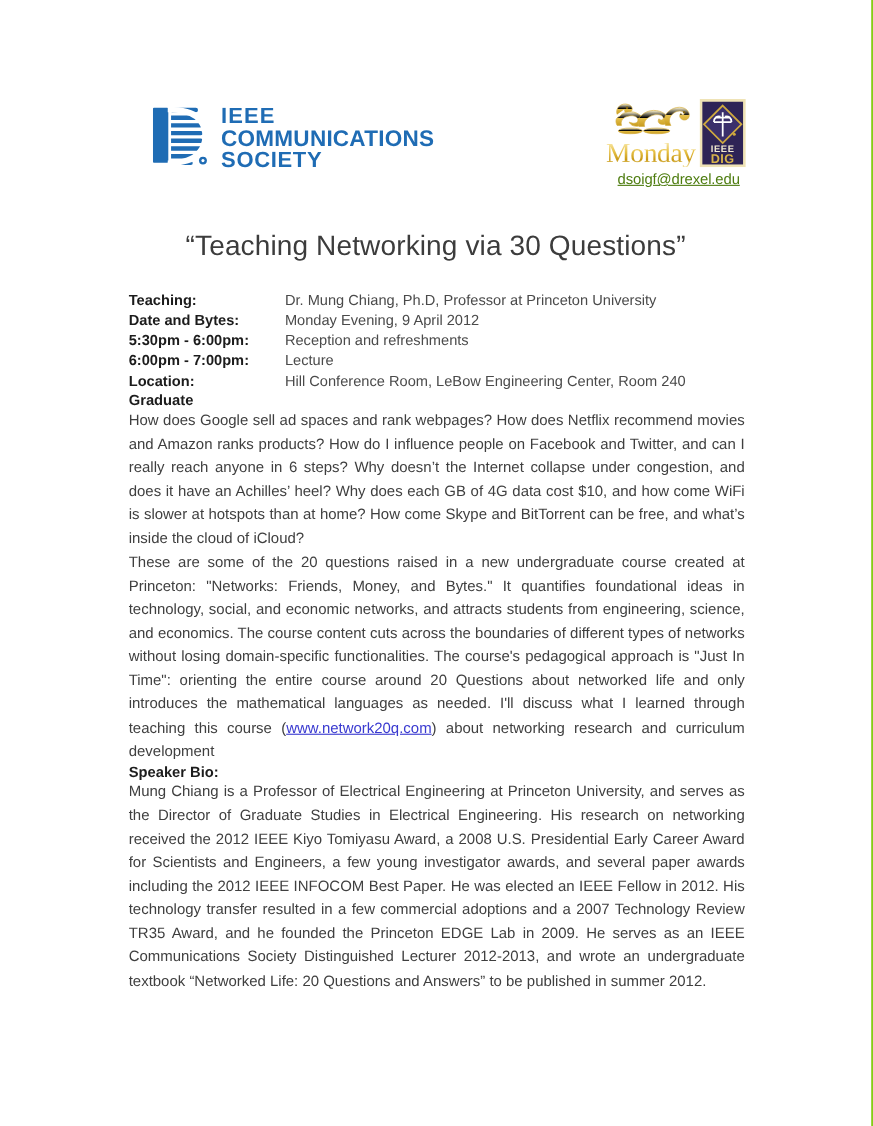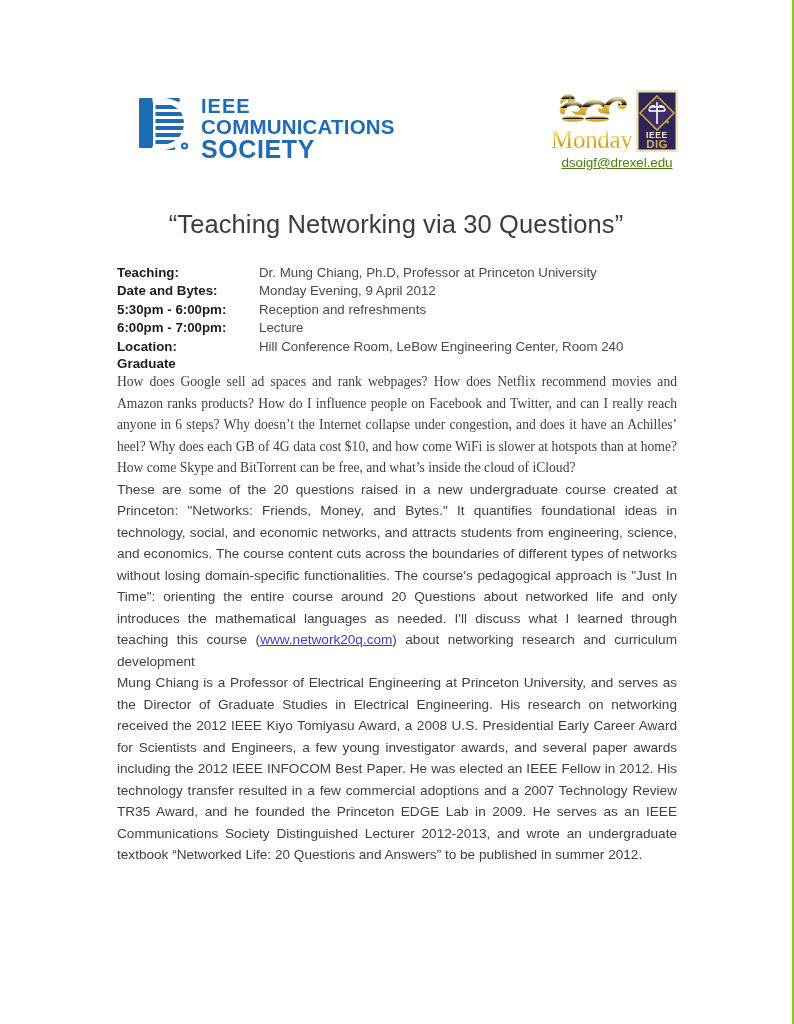--- a/index.html
+++ b/index.html
@@ -47,21 +47,21 @@
   .ieee-words {
     font-family: "Liberation Sans", sans-serif;
     font-weight: bold;
     color: #1f6cb4;
     line-height: 0.99;
     letter-spacing: 0.3px;
     padding-top: 1px;
   }
   .ieee-words .l1 { font-size: 20px; letter-spacing: 1px; }
   .ieee-words .l2 { font-size: 20.5px; letter-spacing: 0.2px; }
-  .ieee-words .l3 { font-size: 25px; letter-spacing: 0.6px; }
+  .ieee-words .l3 { font-size: 20px; letter-spacing: 0.6px; }
 
   .drexel-block {
     position: absolute;
     left: 551px;
     top: 0px;
     width: 132px;
   }
   .drexel-row {
     display: flex;
     align-items: flex-end;
@@ -154,21 +154,21 @@
   .sec-bio { margin-top: 22px; }
 
   p.body {
     font-size: 13.6px;
     line-height: 21.5px;
     color: #3f3f3f;
     text-align: justify;
     margin: 0;
     hyphens: none;
   }
-  .p-abs1 { margin-top: 13px; font-family: Liberation Serif, serif; }
+  .p-abs1 { margin-top: 13px; }
   .p-abs2 { margin-top: 21px; }
   .p-bio  { margin-top: 9px; text-align: justify; }
 
   a.inline-link {
     color: #3a3ad0;
     text-decoration: underline;
   }
 </style>
 </head>
 <body>
@@ -280,16 +280,17 @@
           <td class="k">Location:</td>
           <td class="v">Hill Conference Room, LeBow Engineering Center, Room 240</td>
         </tr>
       </tbody>
     </table>
 
     <h2 class="section sec-abstract">Graduate</h2>
     <p class="body p-abs1">How does Google sell ad spaces and rank webpages? How does Netflix recommend movies and Amazon ranks products? How do I influence people on Facebook and Twitter, and can I really reach anyone in 6 steps? Why doesn’t the Internet collapse under congestion, and does it have an Achilles’ heel? Why does each GB of 4G data cost $10, and how come WiFi is slower at hotspots than at home? How come Skype and BitTorrent can be free, and what’s inside the cloud of iCloud?</p>
     <p class="body p-abs2"><span>These are some of the 20 questions raised in a new undergraduate course created at Princeton: "Networks: Friends, Money, and Bytes." It quantifies foundational ideas in technology, social, and economic networks, and attracts students from engineering, science, and economics. The course content cuts across the boundaries of different types of networks without losing domain-specific functionalities. The course's pedagogical approach is "Just In Time": orienting the entire course around 20 Questions about networked life and only introduces the mathematical languages as needed. I'll discuss what I learned through teaching this course (</span><a class="inline-link" href="#">www.network20q.com</a><span>) about networking research and curriculum development</span></p>
 
+    <h2 class="section sec-bio">Speaker Bio:</h2>
     <p class="body p-bio">Mung Chiang is a Professor of Electrical Engineering at Princeton University, and serves as the Director of Graduate Studies in Electrical Engineering. His research on networking received the 2012 IEEE Kiyo Tomiyasu Award, a 2008 U.S. Presidential Early Career Award for Scientists and Engineers, a few young investigator awards, and several paper awards including the 2012 IEEE INFOCOM Best Paper. He was elected an IEEE Fellow in 2012. His technology transfer resulted in a few commercial adoptions and a 2007 Technology Review TR35 Award, and he founded the Princeton EDGE Lab in 2009. He serves as an IEEE Communications Society Distinguished Lecturer 2012-2013, and wrote an undergraduate textbook “Networked Life: 20 Questions and Answers” to be published in summer 2012.</p>
   </div>
 
 </div>
 
 </body></html>

